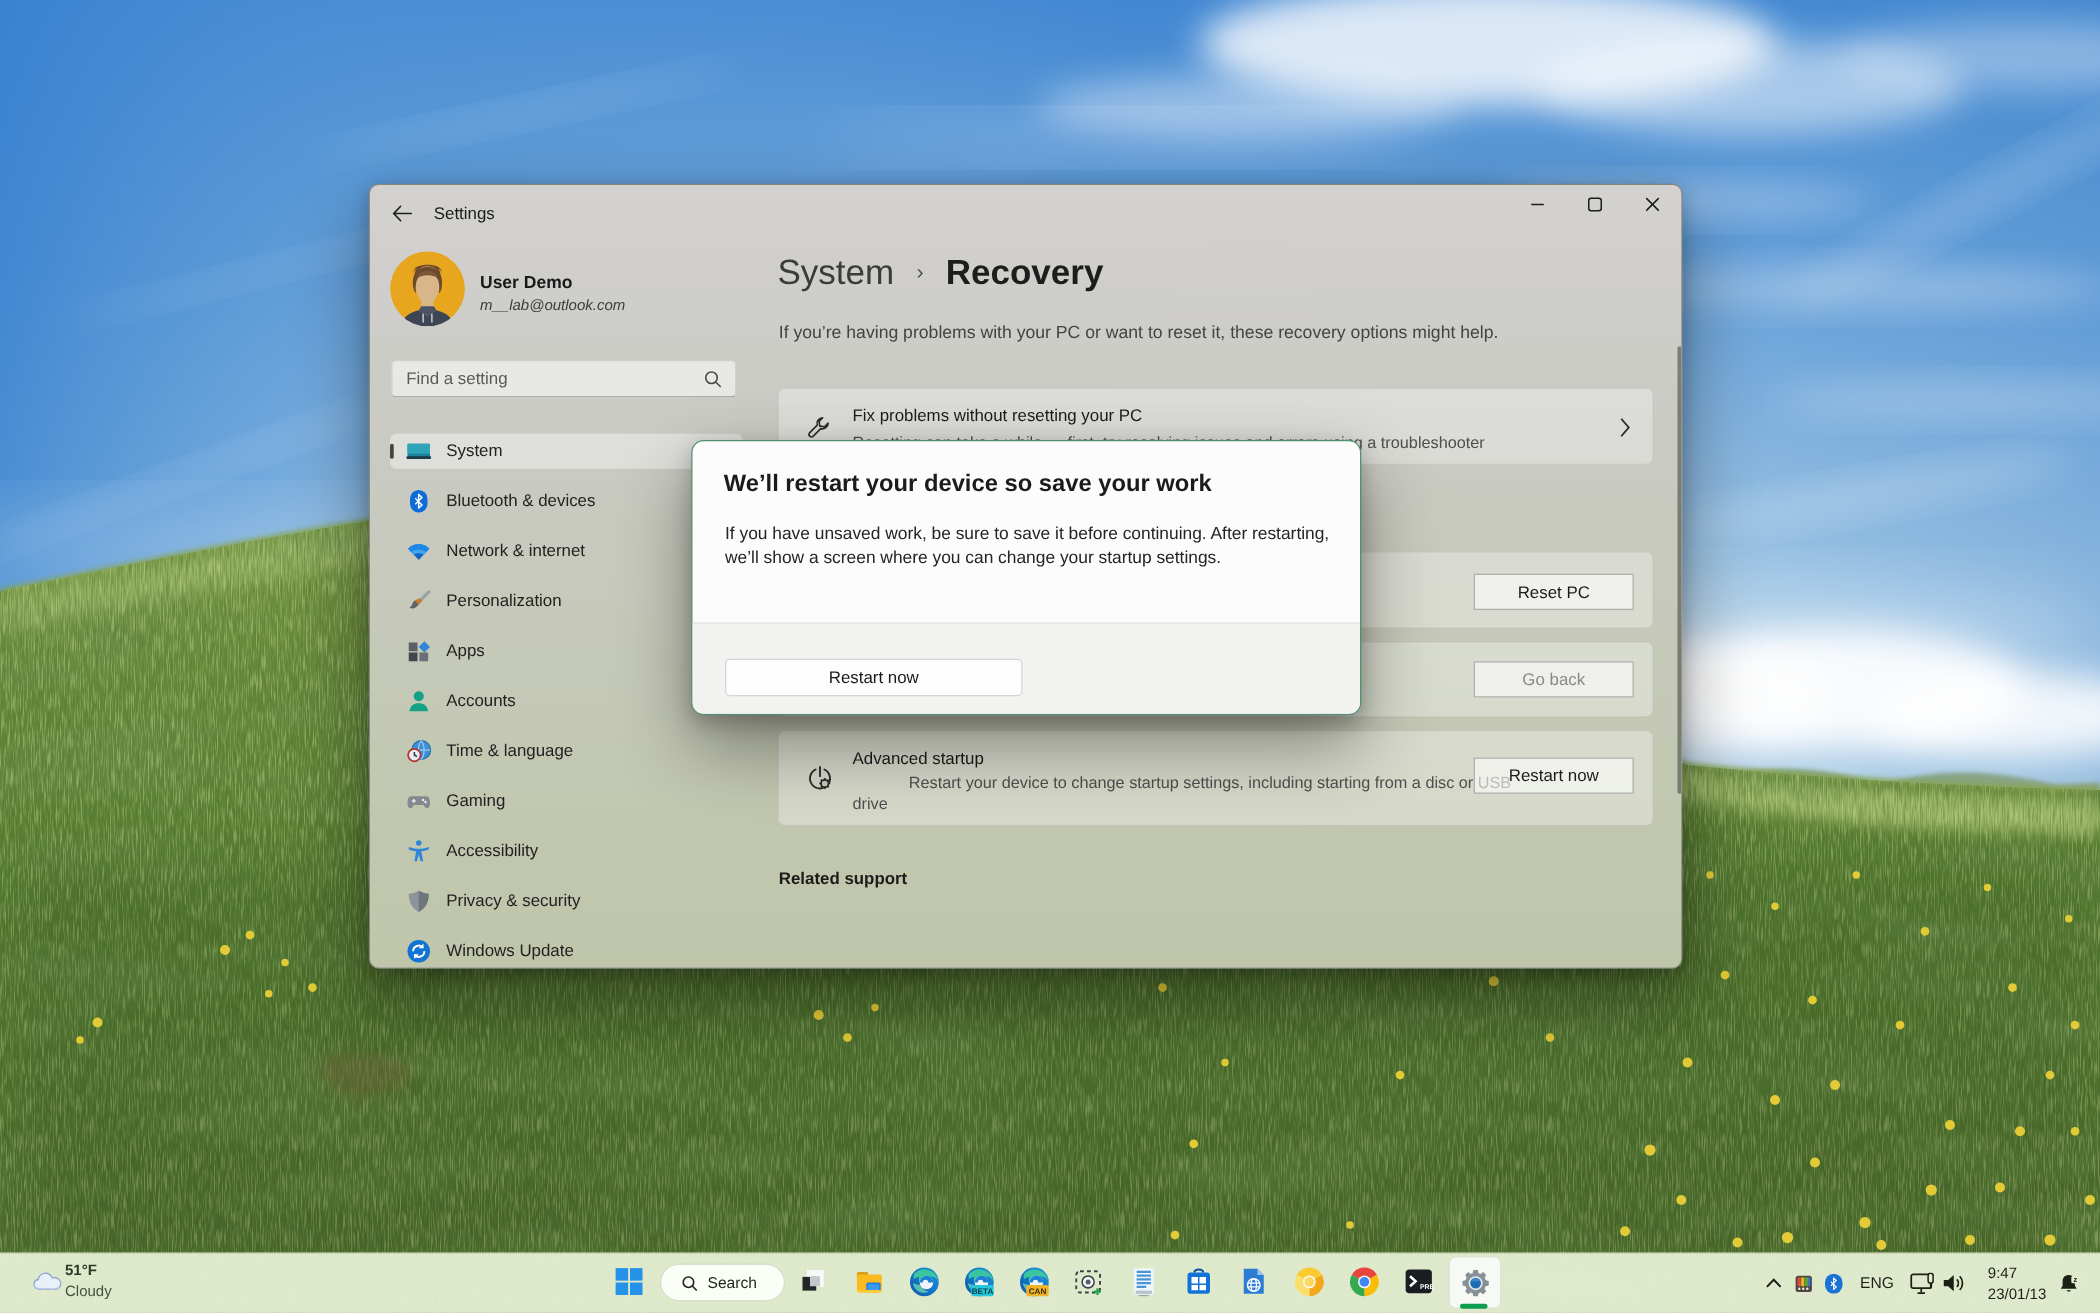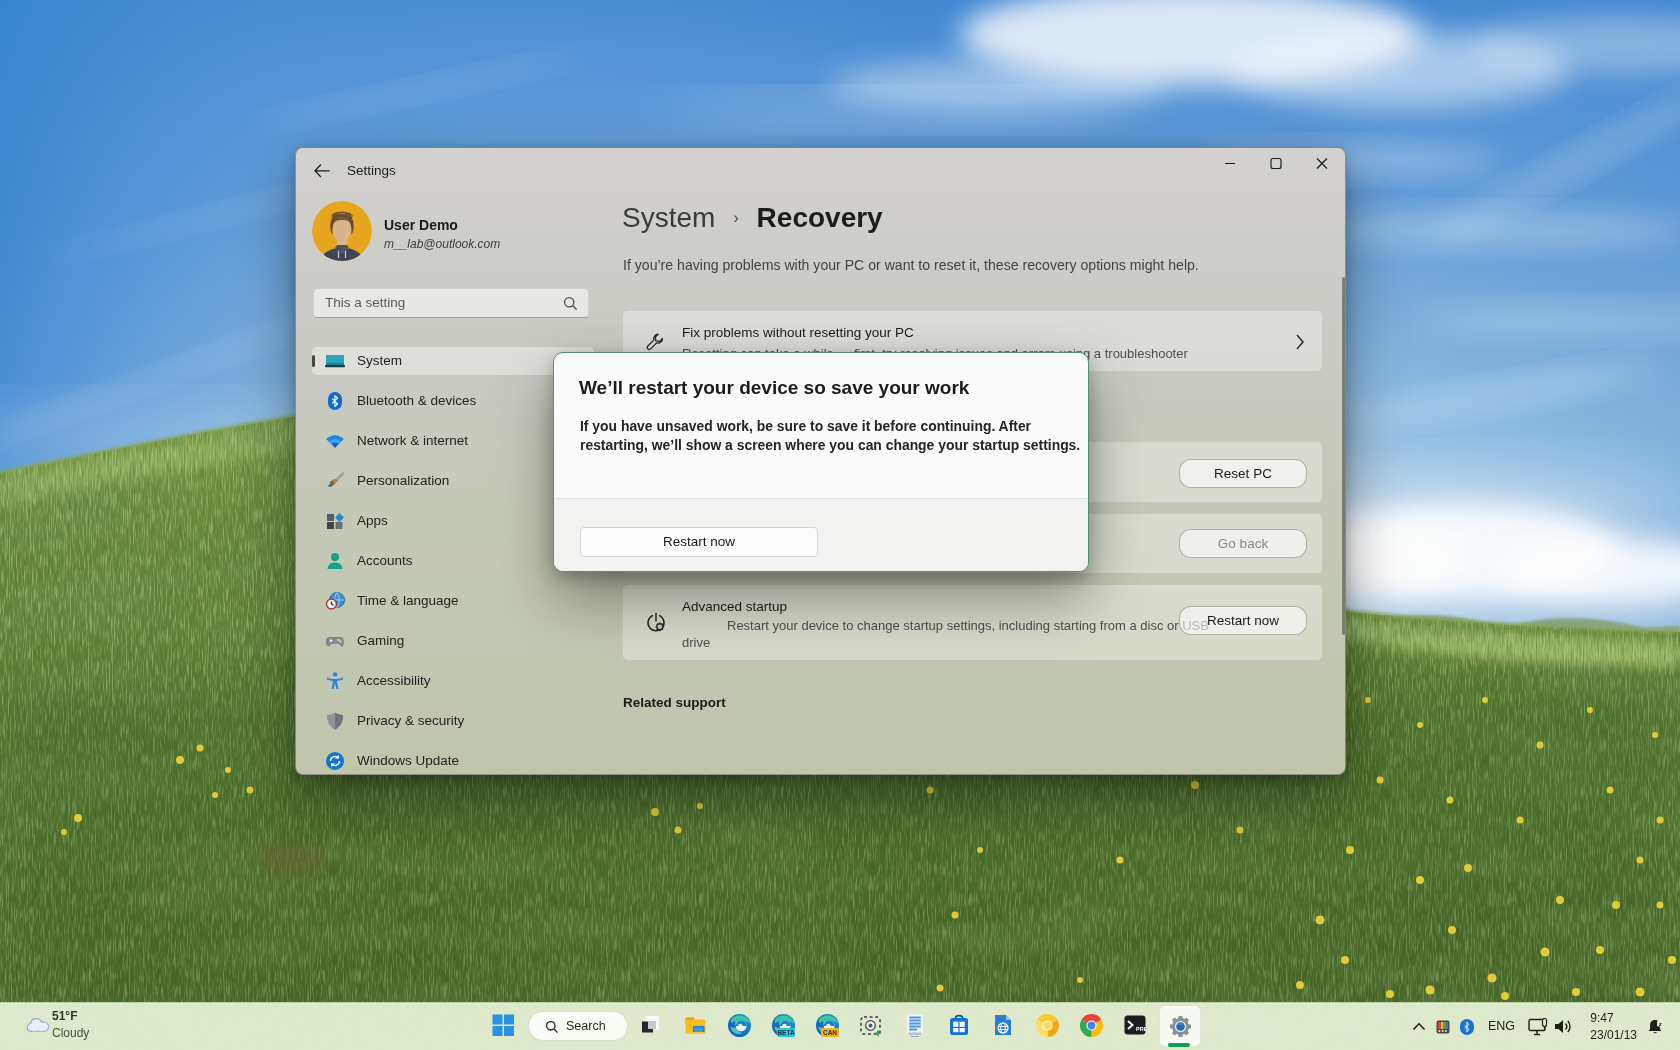--- a/index.html
+++ b/index.html
@@ -42,33 +42,33 @@
   
   .crumb{position:absolute;left:326px;top:54px;font-size:28px;color:#3b3b3b;}
   .crumb b{color:#1d1d1d;font-weight:600;}
   .crumb .sep{font-size:17px;color:#4d4d4d;position:relative;top:-4px;padding:0 10px;}
   .intro{position:absolute;left:327px;top:109px;font-size:14.1px;color:#434343;}
   .card{position:absolute;left:326px;width:701px;border-radius:6px;
     background:rgba(255,255,255,.33);border:1px solid rgba(120,120,110,.18);box-sizing:border-box;}
   .card .ic{position:absolute;left:22px;}
   .cardtitle{position:absolute;left:59px;font-size:13.5px;color:#1b1b1b;white-space:nowrap;}
   .cardsub{position:absolute;left:59px;font-size:13px;color:#4f4f4f;white-space:nowrap;}
-  .wbtn{position:absolute;left:556px;width:128px;height:29px;border-radius:12px;
+  .wbtn{position:absolute;left:556px;width:128px;height:29px;border-radius:0;
     background:rgba(253,253,253,.62);border:1px solid rgba(95,95,88,.45);box-sizing:border-box;
     font-size:13.5px;color:#1b1b1b;text-align:center;line-height:27px;}
   .sechead{position:absolute;left:327px;font-size:13.5px;font-weight:bold;color:#1c1c1c;}
   .scrollbar{position:absolute;left:1046px;top:129px;width:3px;height:358px;border-radius:2px;background:rgba(70,72,66,.6);}
 
   
   #dlg{position:absolute;left:553px;top:352px;width:536px;height:220px;border-radius:10px;overflow:hidden;
     background:#fcfcfc;border:1px solid #4f9171;box-sizing:border-box;
     box-shadow:0 26px 58px rgba(0,0,0,.38),0 6px 16px rgba(0,0,0,.22);}
   #dlg .foot{position:absolute;left:0;bottom:0;width:100%;height:72px;background:#f2f2f0;border-top:1px solid #e4e4e2;}
   #dlg h1{position:absolute;left:25px;top:24px;margin:0;font-size:19px;font-weight:bold;color:#1b1b1b;}
-  #dlg .body{position:absolute;left:26px;top:64px;width:502px;font-size:13.9px;line-height:18.5px;color:#242424;font-weight:bold;}
+  #dlg .body{position:absolute;left:26px;top:64px;width:502px;font-size:13.9px;line-height:18.5px;color:#242424;}
   .dbtn{position:absolute;top:174px;width:238px;height:30px;border-radius:4px;background:#fdfdfd;
     border:1px solid #d4d4d2;box-sizing:border-box;font-size:13.5px;color:#191919;text-align:center;line-height:28px;}
 
   
   #bar{position:absolute;left:0;top:1002px;width:1680px;height:48px;background:rgba(227,237,210,.97);
     border-top:1px solid rgba(160,175,130,.45);box-sizing:border-box;}
   .wtemp{position:absolute;left:52px;top:6px;font-size:12px;font-weight:bold;color:#2f3a26;}
   .wcond{position:absolute;left:52px;top:23px;font-size:12px;color:#46523a;}
   .tico{position:absolute;top:2px;width:40px;height:40px;display:flex;align-items:center;justify-content:center;}
   .spill{position:absolute;left:528px;top:8px;width:100px;height:30px;border-radius:15px;
@@ -261,21 +261,21 @@
       <path d="M21.5 21 C23 17.5 26 15.8 30 15.8 C34 15.8 37 17.5 38.5 21 C36 19.3 33 18.6 30 18.6 C27 18.6 24 19.3 21.5 21 Z" fill="#7d5838"></path>
       <path d="M8 60 C9.5 53.5 15.5 48.8 23 47.2 L30 52 L37 47.2 C44.5 48.8 50.5 53.5 52 60 Z" fill="#3e4554"></path>
       <path d="M23 47.2 L25 44 L35 44 L37 47.2 L30 52 Z" fill="#4a5264"></path>
       <path d="M26.5 50 L26.5 57 M33.5 50 L33.5 57" stroke="#c8cdd6" stroke-width="1.2"></path>
     </svg>
   </div>
   <div class="uname">User Demo</div>
   <div class="umail">m__lab@outlook.com</div>
 
   <div class="search">
-      <span>This a setting</span>
+      <span>Find a setting</span>
     <svg width="15" height="15" viewBox="0 0 15 15">
         <circle cx="6.2" cy="6.2" r="4.6" fill="none" stroke="#4a4a4a" stroke-width="1.3"></circle>
         <path d="M9.8 9.8 L13.6 13.6" stroke="#4a4a4a" stroke-width="1.3"></path>
       </svg>
   </div>
 
   <div class="nav" id="nav">
       <div class="navrow sel" style="top:0px;">
         <div class="bar"></div>
         <svg style="position:absolute;left:13px;top:4px;" width="20" height="20" viewBox="0 0 20 20">

